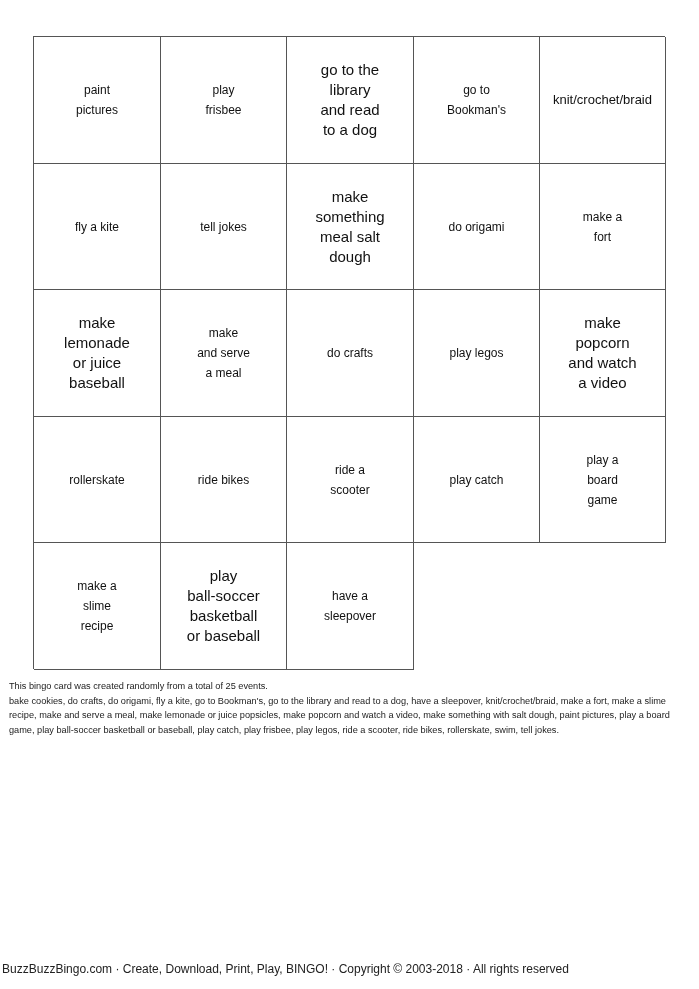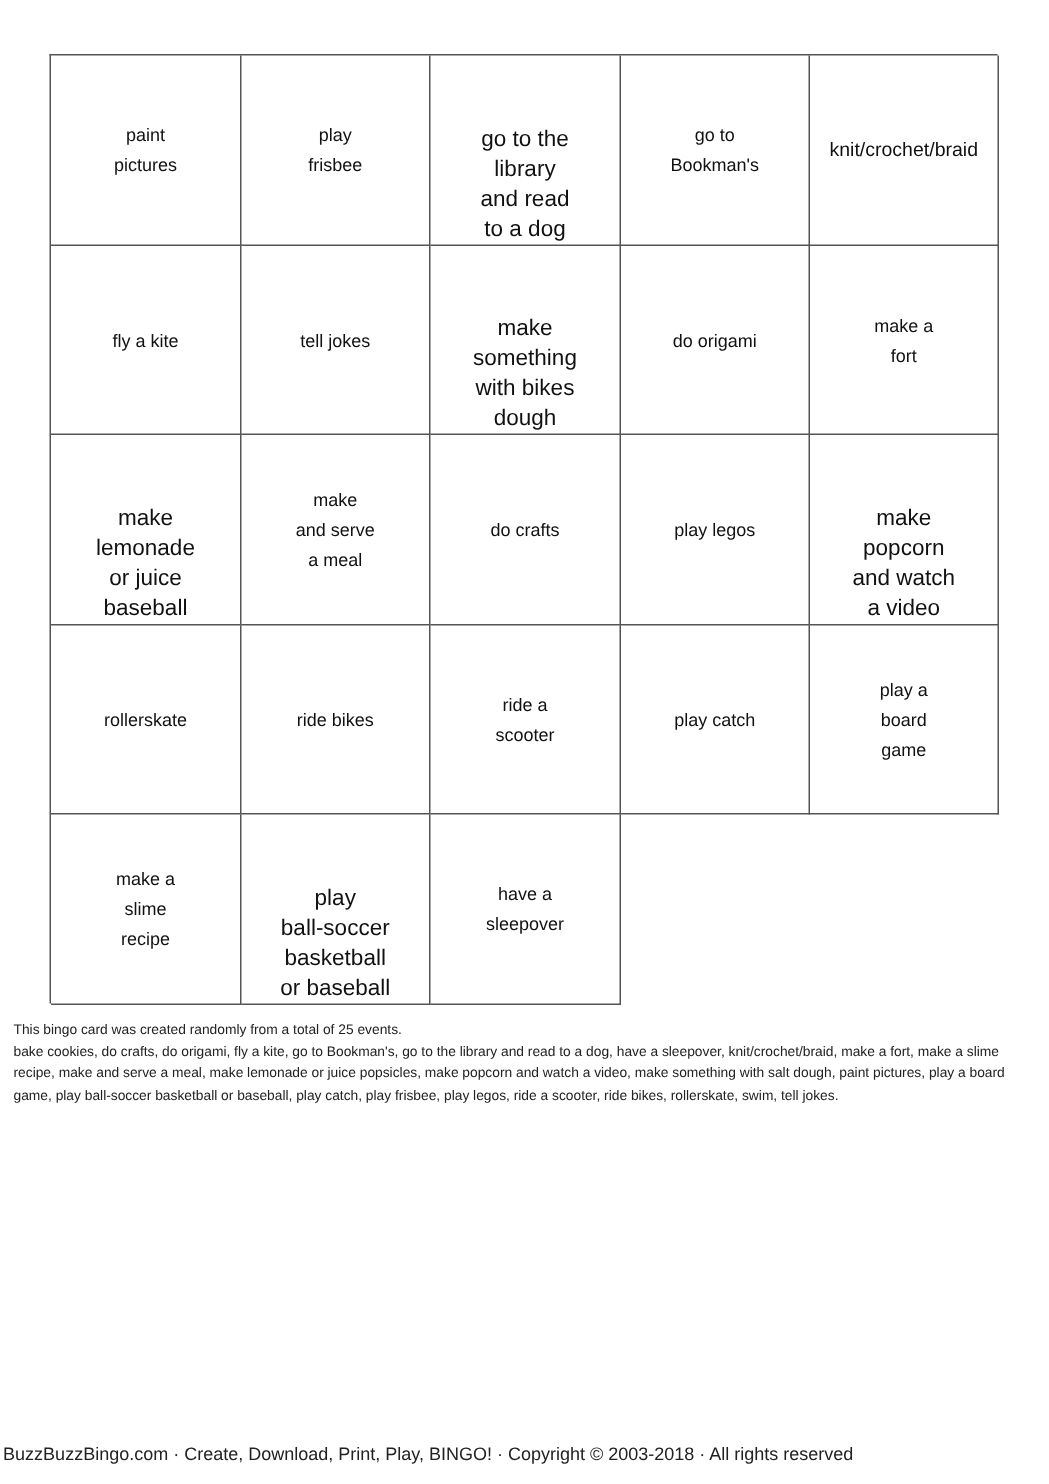--- a/index.html
+++ b/index.html
@@ -7,21 +7,21 @@
          font-family:"Liberation Sans", sans-serif; color:#111; }
   .grid { position:absolute; left:33px; top:36px; width:632px; height:633px;
           display:grid; grid-template-columns:127px 126px 127px 126px 126px;
           grid-template-rows:127px 126px 127px 126px 127px;
           border-top:1px solid #555; border-left:1px solid #555; box-sizing:border-box; }
   .cell { border-right:1px solid #555; border-bottom:1px solid #555;
           display:flex; flex-direction:column; align-items:center; justify-content:center;
           text-align:center; box-sizing:border-box; }
   .cell span { display:block; }
   .sz-l { font-size:12px; line-height:20px;align-items:center; }
-  .sz-m { font-size:15px; line-height:20px;justify-content:flex-end; }
+  .sz-m { font-size:15px; line-height:20px; }
   .sz-s { font-size:13px; line-height:16px; }
   .note { position:absolute; left:9px; top:679px; width:680px; font-size:9.2px; line-height:14.5px; color:#222; }
   .footer { position:absolute; left:0; top:962px; width:571px; text-align:center; font-size:12px; color:#222; }
 </style>
 </head>
 <body>
 
 <div class="grid" id="grid">
     <div class="cell sz-l">
       <span>paint</span>
@@ -46,21 +46,21 @@
     </div>
     <div class="cell sz-l">
       <span>fly a kite</span>
     </div>
     <div class="cell sz-l">
       <span>tell jokes</span>
     </div>
     <div class="cell sz-m">
       <span>make</span>
       <span>something</span>
-      <span>with bikes</span>
+      <span>meal salt</span>
       <span>dough</span>
     </div>
     <div class="cell sz-l">
       <span>do origami</span>
     </div>
     <div class="cell sz-l">
       <span>make a</span>
       <span>fort</span>
     </div>
     <div class="cell sz-m">

